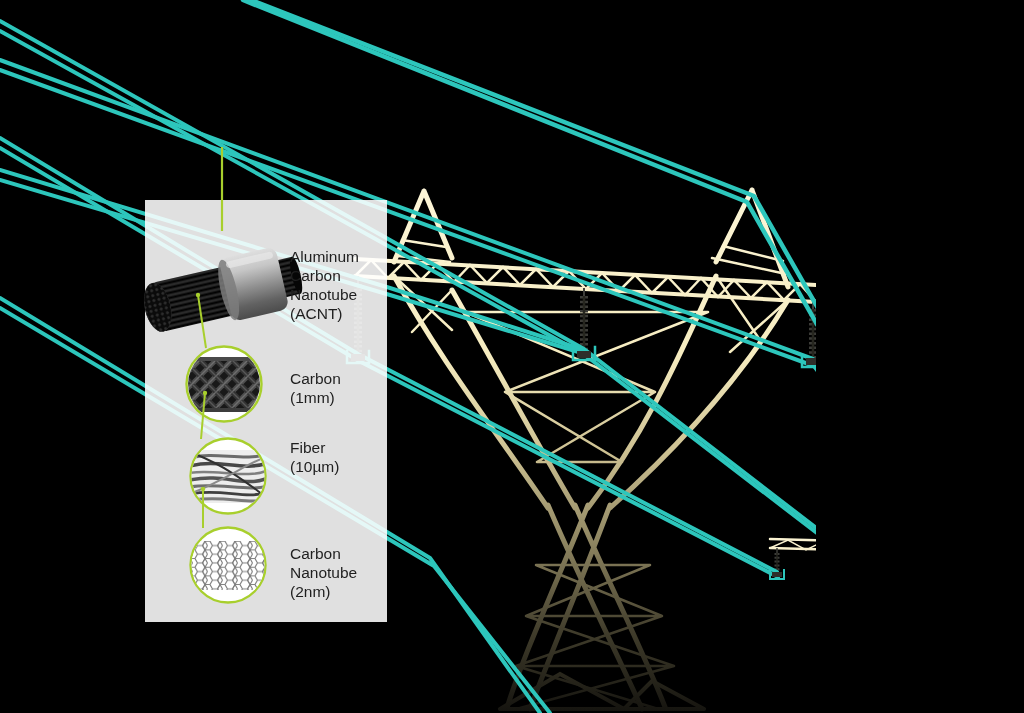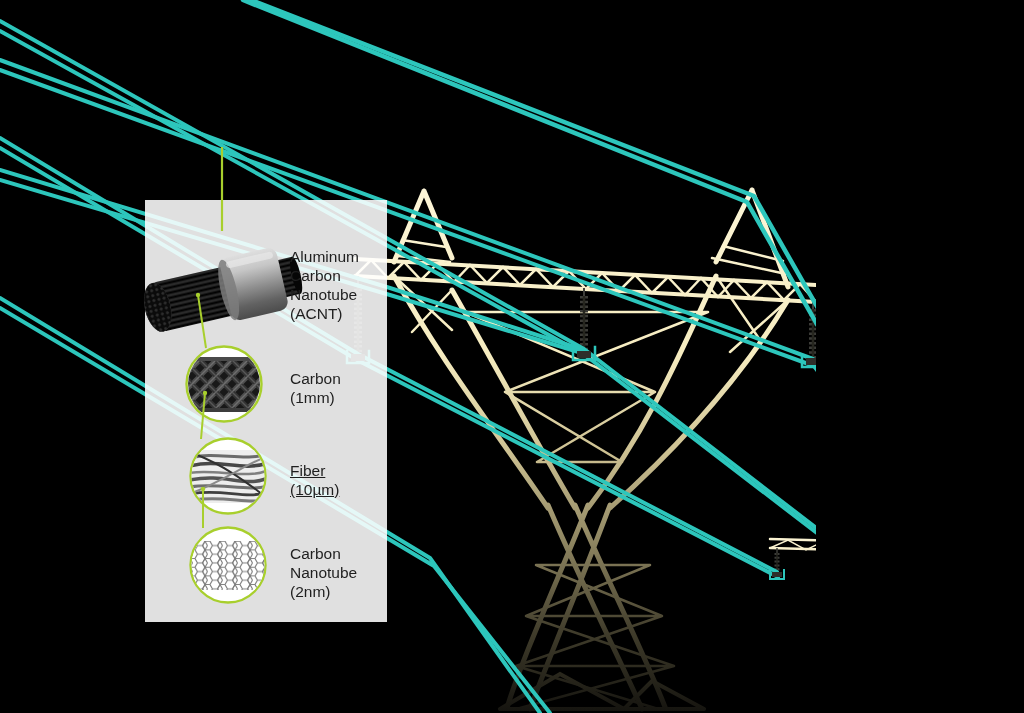--- a/index.html
+++ b/index.html
@@ -3,21 +3,21 @@
 <meta charset="utf-8">
 <style>
   html,body{margin:0;padding:0;background:#000;}
   #stage{position:relative;width:816px;height:713px;background:#000;overflow:hidden;
          font-family:"Liberation Sans", sans-serif;}
   #scene,#overlay{position:absolute;left:0;top:0;}
   #panel{position:absolute;left:145px;top:200px;width:242px;height:422px;
          background:rgba(255,255,255,0.88);}
   .lbl{position:absolute;left:290px;width:100px;font-size:15.5px;line-height:19px;
        color:#1f1f1f;white-space:pre-line;}
-  .lbl-acnt{top:247px;} .lbl-strand{top:369px;} .lbl-fiber{top:461px;text-decoration:underline;} .lbl-cnt{top:544px;}
+  .lbl-acnt{top:247px;} .lbl-strand{top:369px;} .lbl-fiber{top:438px;} .lbl-cnt{top:544px;}
 </style>
 </head>
 <body>
 
 <div id="stage">
 
   <svg id="scene" width="1024" height="713" viewBox="0 0 1024 713">
     <defs>
       <linearGradient id="gBig" x1="0" y1="185" x2="0" y2="712" gradientUnits="userSpaceOnUse">
         <stop offset="0" stop-color="#fdf6d8"></stop>

